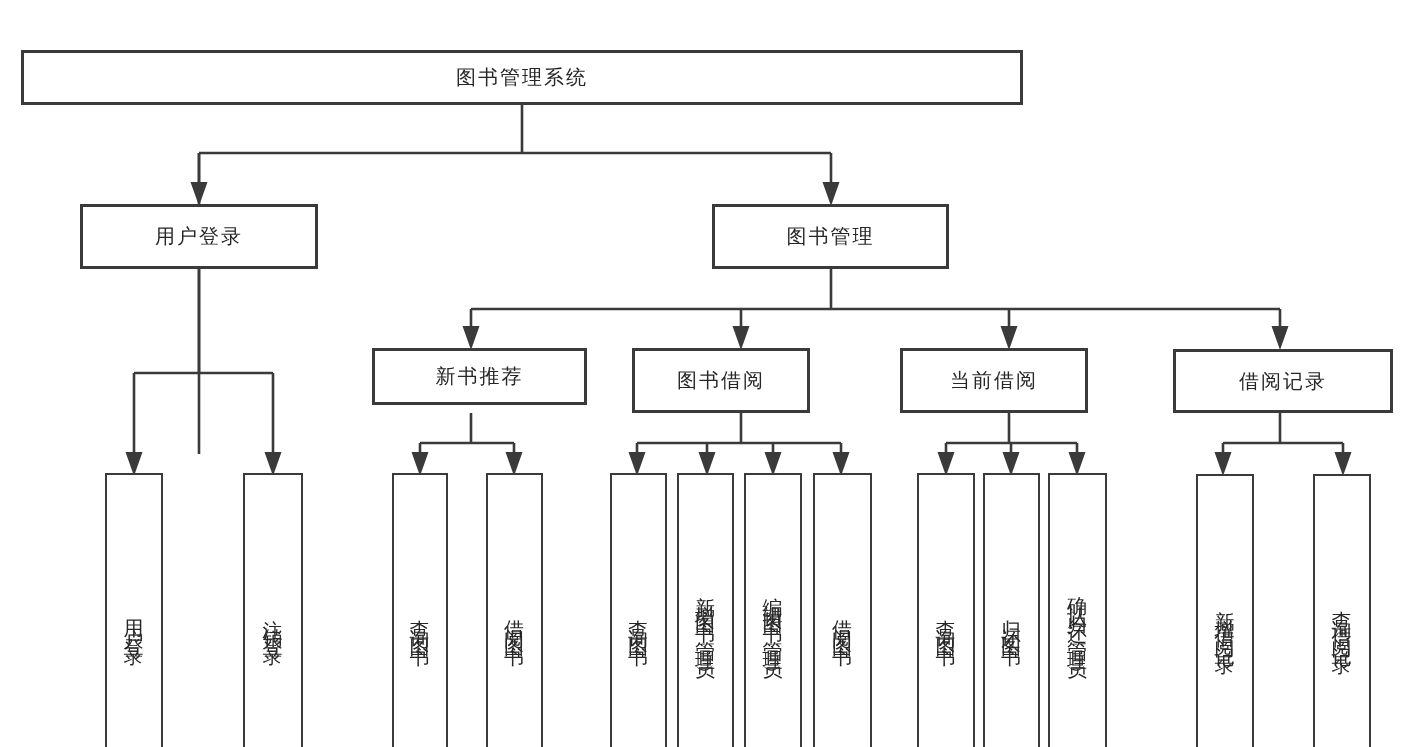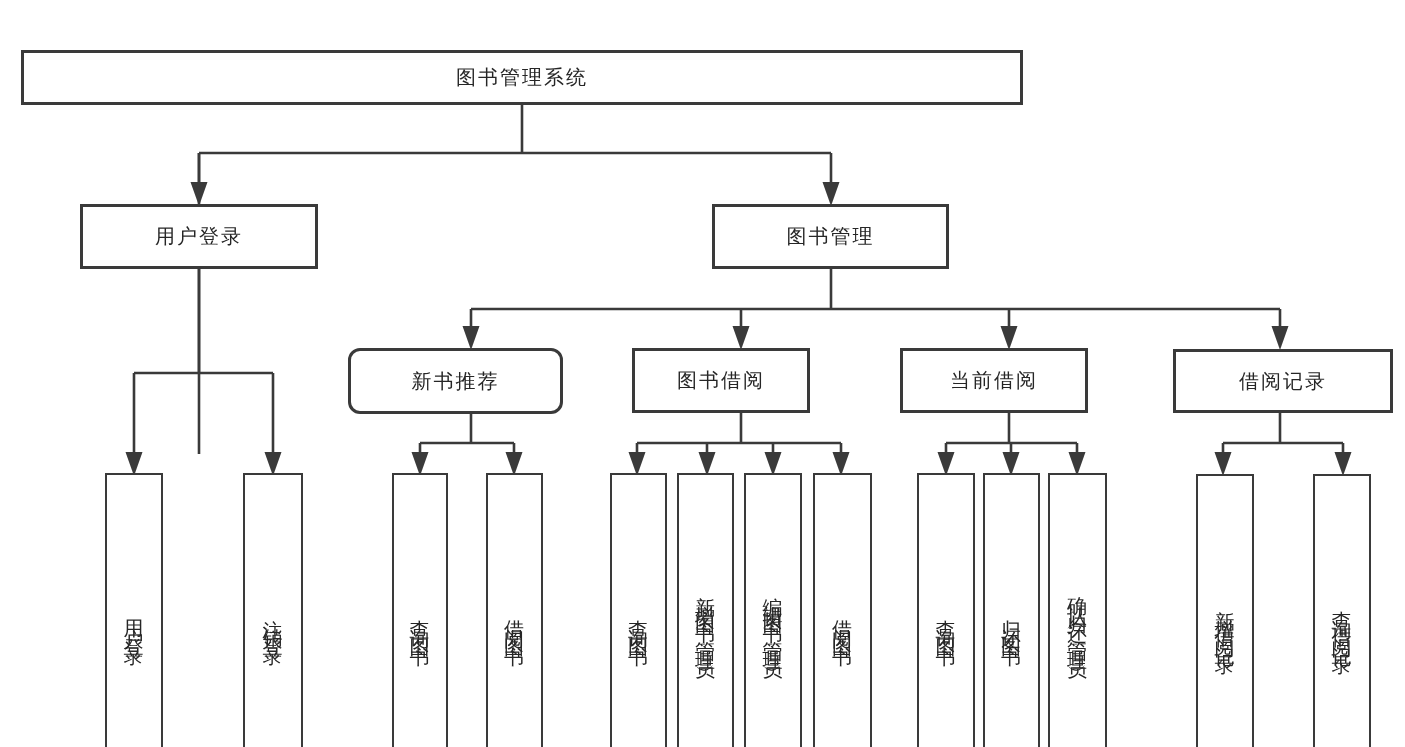--- a/index.html
+++ b/index.html
@@ -102,21 +102,21 @@
     <span class="root-label">图书管理系统</span>
   </div>
 
   <div class="node heavy" style="left:80px;top:168px;width:238px;height:65px;">
     <span class="h-label">用户登录</span>
   </div>
   <div class="node heavy" style="left:712px;top:168px;width:237px;height:65px;">
     <span class="h-label">图书管理</span>
   </div>
 
-  <div class="node heavy" style="left:348px;top:312px;width:215px;height:66px;border-radius:12px;">
+  <div class="node heavy" style="left:372px;top:312px;width:215px;height:57px;">
     <span class="h-label">新书推荐</span>
   </div>
   <div class="node heavy" style="left:632px;top:312px;width:178px;height:65px;">
     <span class="h-label">图书借阅</span>
   </div>
   <div class="node heavy" style="left:900px;top:312px;width:188px;height:65px;">
     <span class="h-label">当前借阅</span>
   </div>
   <div class="node heavy" style="left:1173px;top:313px;width:220px;height:64px;">
     <span class="h-label">借阅记录</span>

